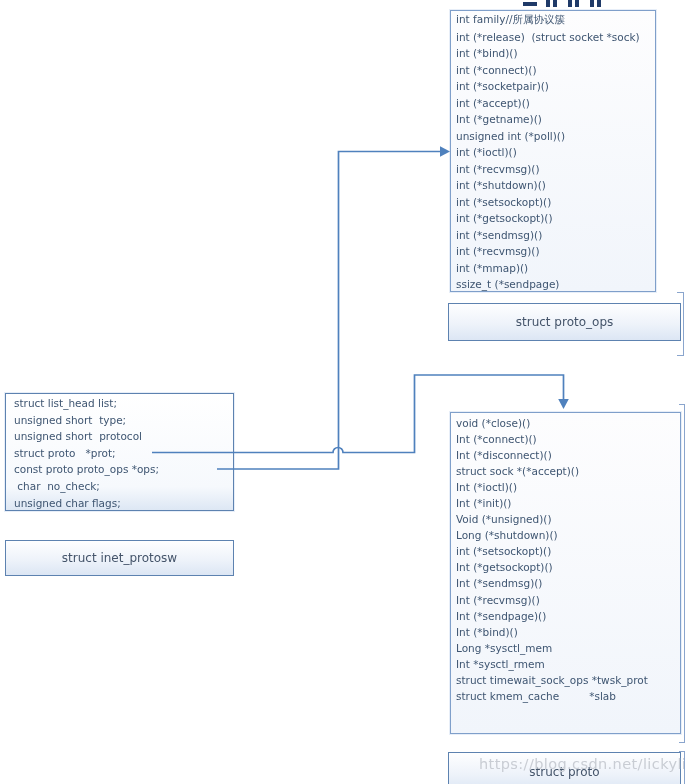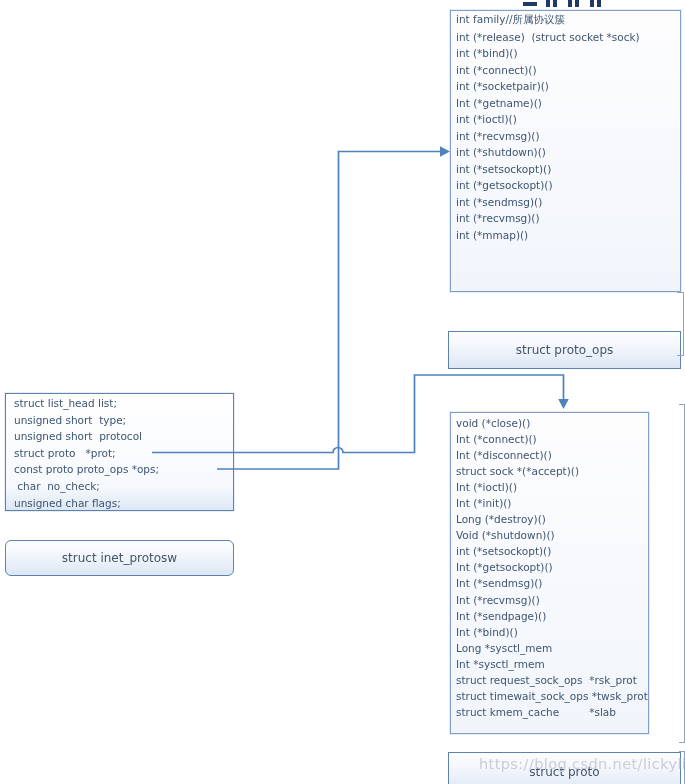--- a/index.html
+++ b/index.html
@@ -46,76 +46,78 @@
   <div class="title-frag" style="left:520px;top:0;width:95px;height:8px;">
     <div class="mark" style="left:3px;top:2px;width:14px;height:4px;"></div>
     <div class="mark" style="left:26px;top:0;width:4px;height:7px;"></div>
     <div class="mark" style="left:33px;top:0;width:4px;height:7px;"></div>
     <div class="mark" style="left:48px;top:0;width:4px;height:7px;"></div>
     <div class="mark" style="left:55px;top:0;width:4px;height:7px;"></div>
     <div class="mark" style="left:70px;top:0;width:4px;height:7px;"></div>
     <div class="mark" style="left:77px;top:0;width:4px;height:7px;"></div>
   </div>
 
-  <div class="struct-box box-top" style="left:450px;top:10px;width:231px;height:282px;padding-top:1px;">
+  <div class="struct-box box-top" style="left:450px;top:10px;width:206px;height:282px;padding-top:1px;">
 
   <div class="row">int family//所属协议簇</div>
       <div class="row">int (*release)  (struct socket *sock)</div>
       <div class="row">int (*bind)()</div>
       <div class="row">int (*connect)()</div>
       <div class="row">int (*socketpair)()</div>
+      <div class="row">int (*accept)()</div>
       <div class="row">Int (*getname)()</div>
+      <div class="row">unsigned int (*poll)()</div>
       <div class="row">int (*ioctl)()</div>
       <div class="row">int (*recvmsg)()</div>
       <div class="row">int (*shutdown)()</div>
       <div class="row">int (*setsockopt)()</div>
       <div class="row">int (*getsockopt)()</div>
       <div class="row">int (*sendmsg)()</div>
       <div class="row">int (*recvmsg)()</div>
       <div class="row">int (*mmap)()</div>
+      <div class="row">ssize_t (*sendpage)</div>
     </div>
 
-  <div class="label-box" style="left:448px;top:303px;width:233px;height:38px;margin-top:28px;">
+  <div class="label-box" style="left:448px;top:303px;width:233px;height:38px;">
     <span>struct proto_ops</span>
   </div>
 
   <div class="struct-box box-left" style="left:5px;top:393px;width:229px;height:118px;padding-top:1px;">
 
   <div class="row">struct list_head list;</div>
       <div class="row">unsigned short  type;</div>
       <div class="row">unsigned short  protocol</div>
       <div class="row">struct proto   *prot;</div>
       <div class="row">const proto proto_ops *ops;</div>
       <div class="row"> char  no_check;</div>
       <div class="row">unsigned char flags;</div>
     </div>
 
-  <div class="label-box" style="left:5px;top:540px;width:229px;height:36px;border-radius:6px;">
+  <div class="label-box" style="left:5px;top:540px;width:229px;height:36px;">
     <span>struct inet_protosw</span>
   </div>
 
-  <div class="struct-box box-bottom" style="left:450px;top:412px;width:199px;height:322px;padding-top:2px;">
+  <div class="struct-box box-bottom" style="left:450px;top:412px;width:231px;height:322px;padding-top:2px;">
 
   <div class="row">void (*close)()</div>
       <div class="row">Int (*connect)()</div>
       <div class="row">Int (*disconnect)()</div>
       <div class="row">struct sock *(*accept)()</div>
       <div class="row">Int (*ioctl)()</div>
       <div class="row">Int (*init)()</div>
-      <div class="row">Long (*destroy)()</div>
-      <div class="row">Void (*shutdown)()</div>
+      <div class="row">Void (*unsigned)()</div>
+      <div class="row">Long (*shutdown)()</div>
       <div class="row">int (*setsockopt)()</div>
       <div class="row">Int (*getsockopt)()</div>
       <div class="row">Int (*sendmsg)()</div>
       <div class="row">Int (*recvmsg)()</div>
       <div class="row">Int (*sendpage)()</div>
       <div class="row">Int (*bind)()</div>
       <div class="row">Long *sysctl_mem</div>
       <div class="row">Int *sysctl_rmem</div>
-      <div class="row">struct request_sock_ops  *rsk_prot</div>
       <div class="row">struct timewait_sock_ops *twsk_prot</div>
       <div class="row">struct kmem_cache         *slab</div>
     </div>
 
   <div class="label-box" style="left:448px;top:752px;width:233px;height:40px;">
     <span>struct proto</span>
   </div>
 
   <div class="watermark" style="left:479px;top:756px;">https://blog.csdn.net/lickylin</div>
 

